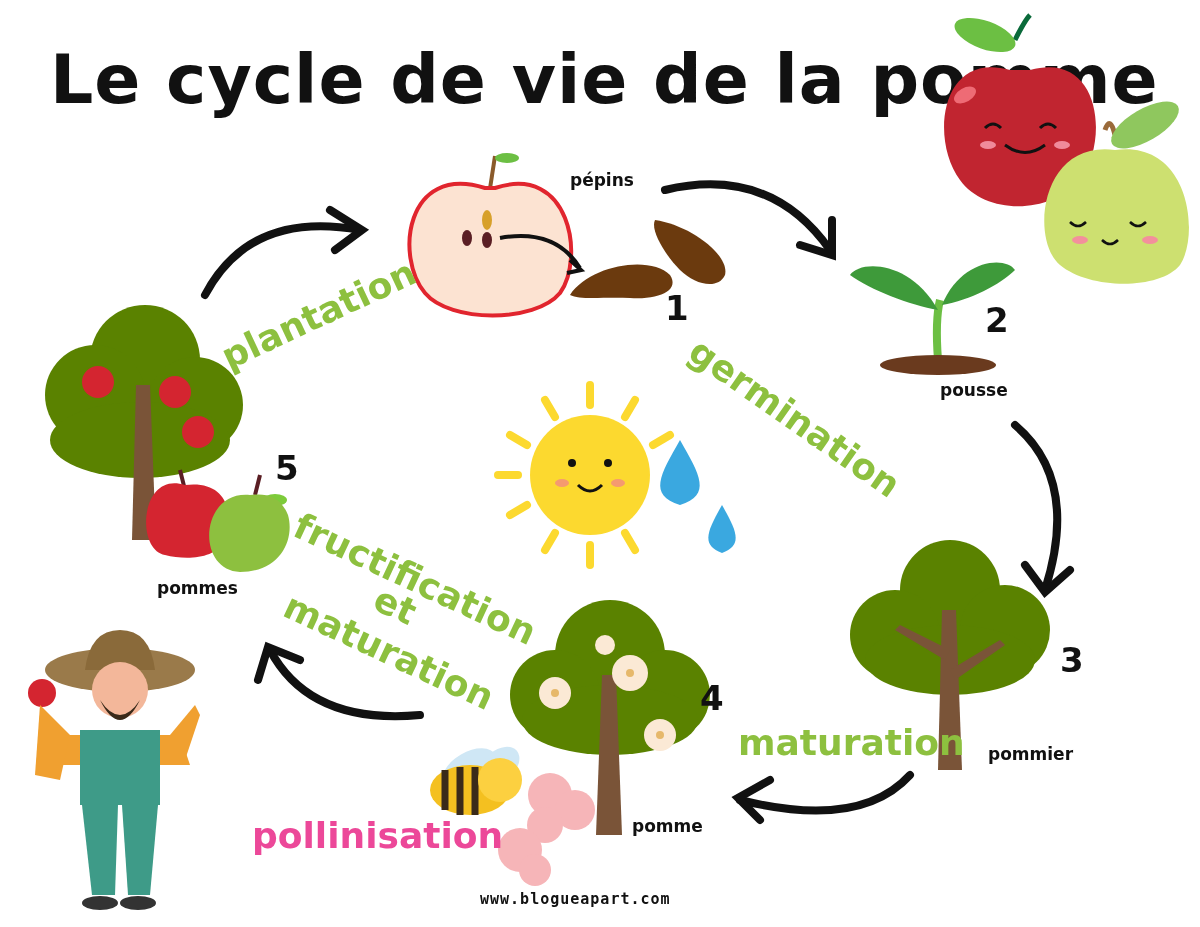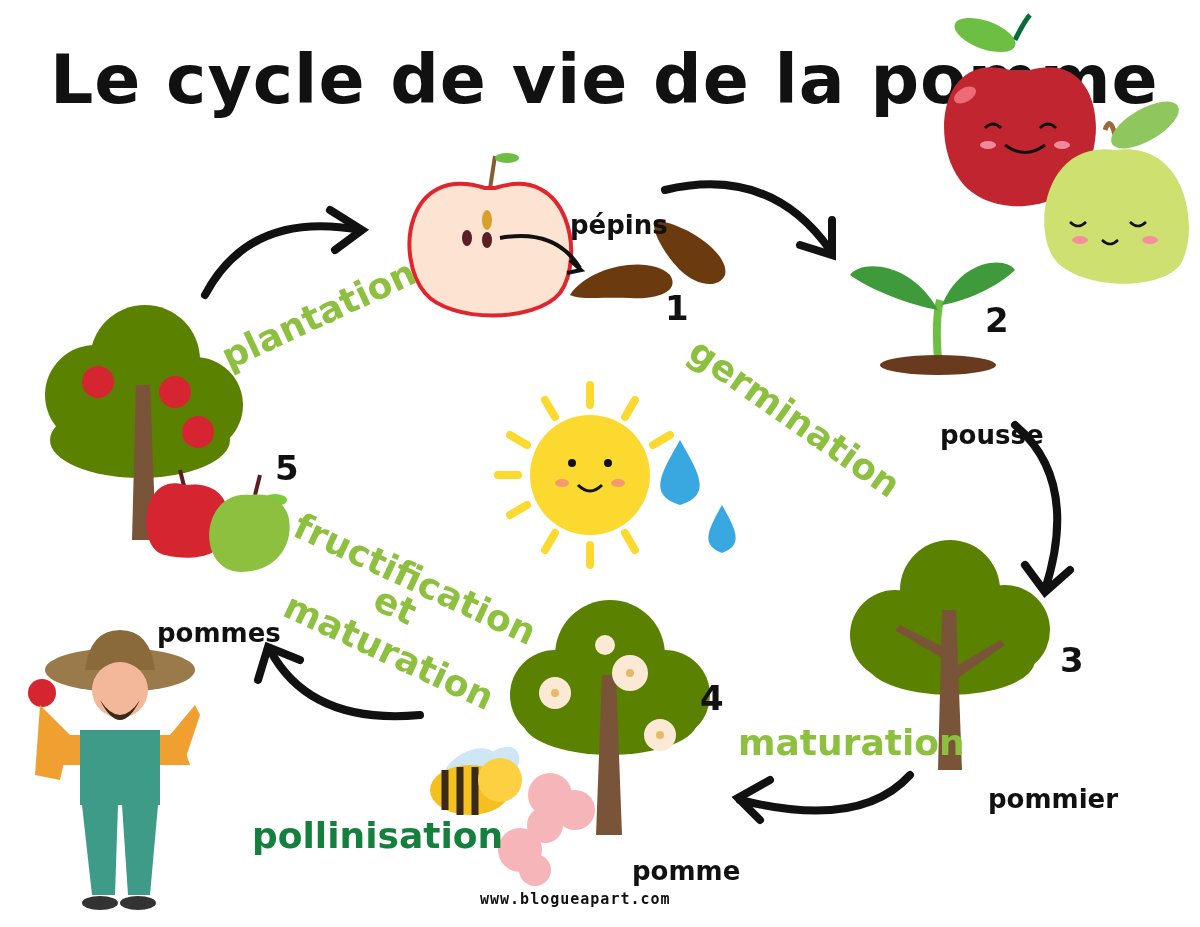--- a/index.html
+++ b/index.html
@@ -1,22 +1,22 @@
 <!DOCTYPE html>
 <html><head>
 <meta charset="utf-8">
 <style>
   html, body { margin:0; padding:0; background:#ffffff; }
   body { width:1200px; height:927px; position:relative; overflow:hidden; font-family:"DejaVu Sans", sans-serif; }
   .abs { position:absolute; }
   .title { left:50px; top:40px; font-size:68px; font-weight:bold; color:#111; letter-spacing:1px; font-family:"DejaVu Sans", sans-serif; }
-  .lbl { font-weight:bold; color:#111; font-size:26px; font-family:"DejaVu Sans", sans-serif;margin-top:40px; }
+  .lbl { font-weight:bold; color:#111; font-size:17px; font-family:"DejaVu Sans", sans-serif; }
   .num { font-weight:bold; color:#111; font-size:34px; font-family:"DejaVu Sans", sans-serif; }
   .stage { font-weight:bold; font-size:36px; color:#8dc03f; font-family:"DejaVu Sans", sans-serif; white-space:nowrap; }
-  .red { color:#15803d; }
+  .red { color:#ec4899; }
   .url { font-weight:bold; font-size:15px; color:#111; letter-spacing:1px; font-family:"DejaVu Sans Mono", monospace; }
   svg { position:absolute; overflow:visible; }
 </style>
 </head>
 <body>
 
 <div class="abs title">Le cycle de vie de la pomme</div>
 
 <svg style="left:930px;top:10px;" width="260" height="280">
   <path d="M85 30 Q95 10 100 5" stroke="#0a6a3a" stroke-width="5" fill="none"></path>

